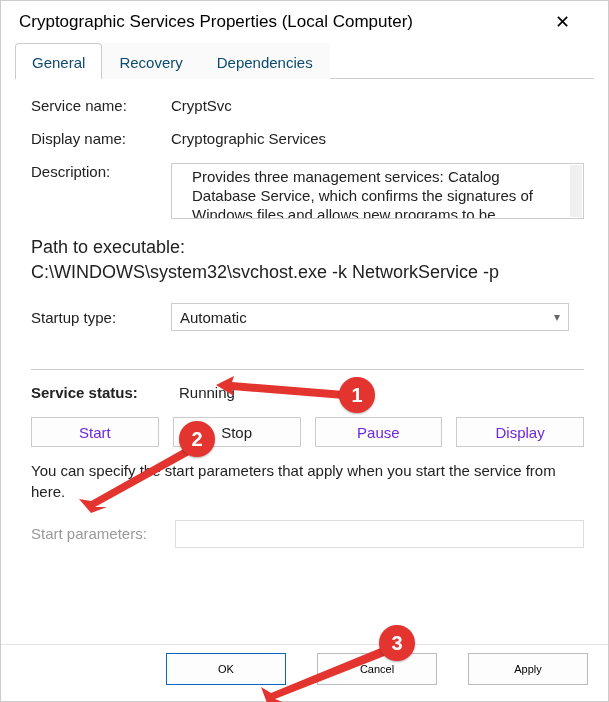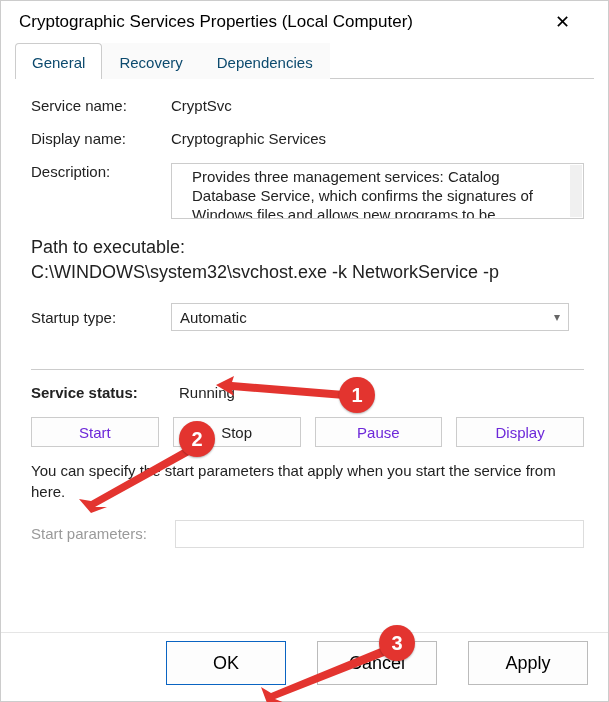--- a/index.html
+++ b/index.html
@@ -23,21 +23,21 @@
   .select .chev { font-size: 12px; color: #666; }
   hr.sep { border: none; border-top: 1px solid #ccc; margin: 38px 0 14px 0; }
   .btn-row { display: flex; gap: 14px; margin: 16px 0 14px 0; }
   .btn { flex: 1; height: 30px; border: 1px solid #ccc; background: #fdfdfd; font-size: 15px; display: flex; align-items: center; justify-content: center; }
   .btn.disabled { color: #6d28d9; }
   .hint { font-size: 15px; line-height: 1.35; margin-bottom: 18px; }
   .param-row { display: flex; align-items: center; margin-bottom: 12px; }
   .param-lbl { width: 144px; color: #9a9a9a; }
   .param-input { flex: 1; height: 28px; border: 1px solid #ddd; background: #fff; }
   .footer { display: flex; justify-content: flex-end; gap: 12px; padding: 8px 20px 16px 0; border-top: 1px solid #e5e5e5; }
-  .fbtn { width: 120px; height: 44px; border: 1px solid #bbb; background: #fdfdfd; font-size: 18px; display: flex; align-items: center; justify-content: center; margin-left: 19px; }
+  .fbtn { width: 120px; height: 32px; border: 1px solid #bbb; background: #fdfdfd; font-size: 11px; display: flex; align-items: center; justify-content: center; margin-left: 19px; }
   .fbtn.primary { border-color: #0a64c2; }
 
   
   .badge { position: absolute; width: 36px; height: 36px; border-radius: 50%; background: #e3342f; color: #fff; font-weight: 700; font-size: 20px; display: flex; align-items: center; justify-content: center; z-index: 10; box-shadow: 0 1px 2px rgba(0,0,0,.3); }
   svg.annot { position: absolute; z-index: 9; }
   .arrow-path { fill: #e3342f; }
 </style>
 </head>
 <body>
 

